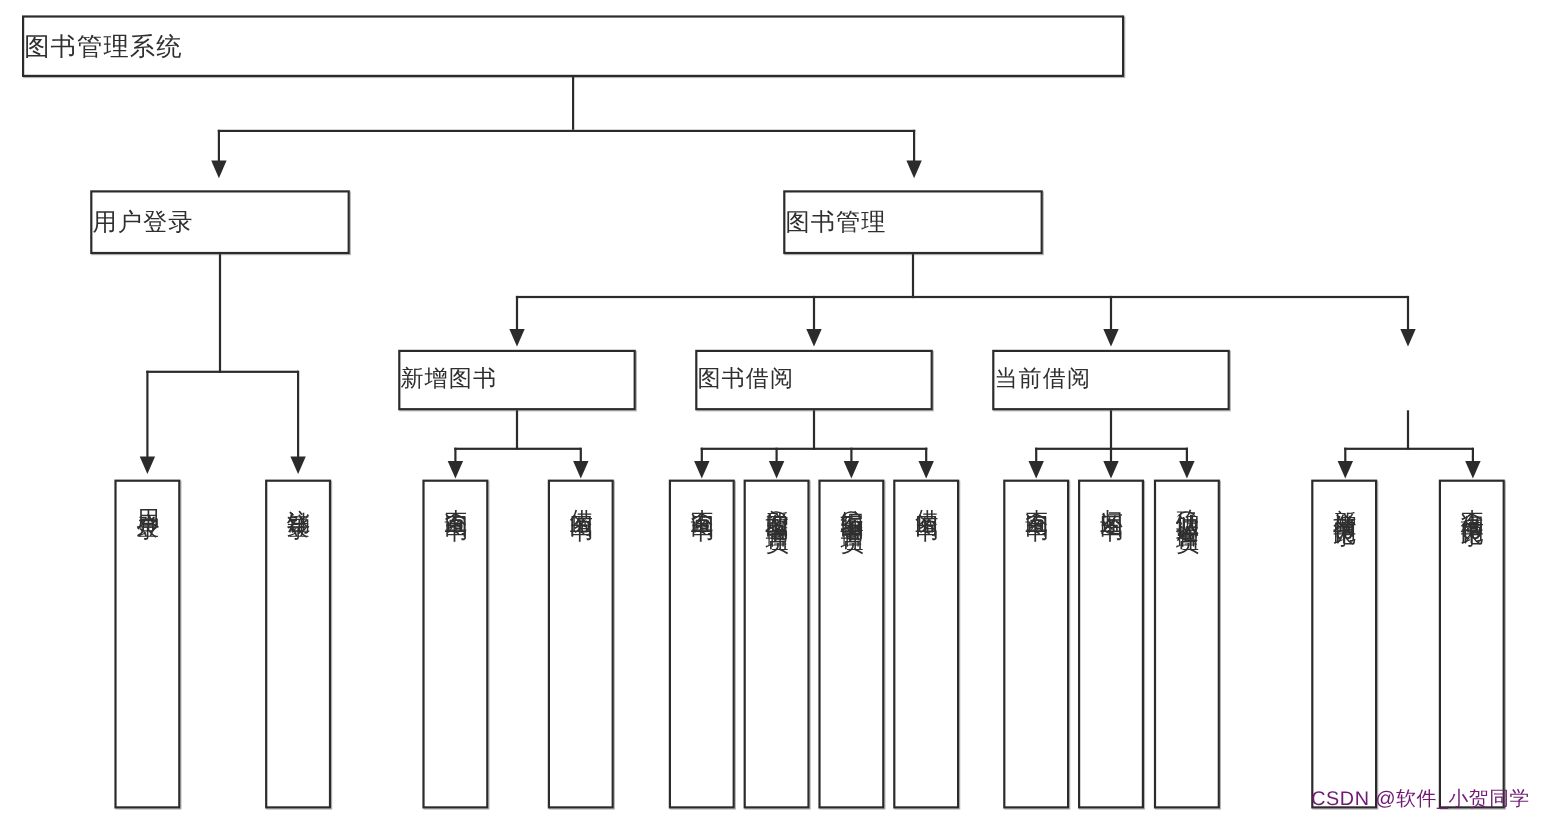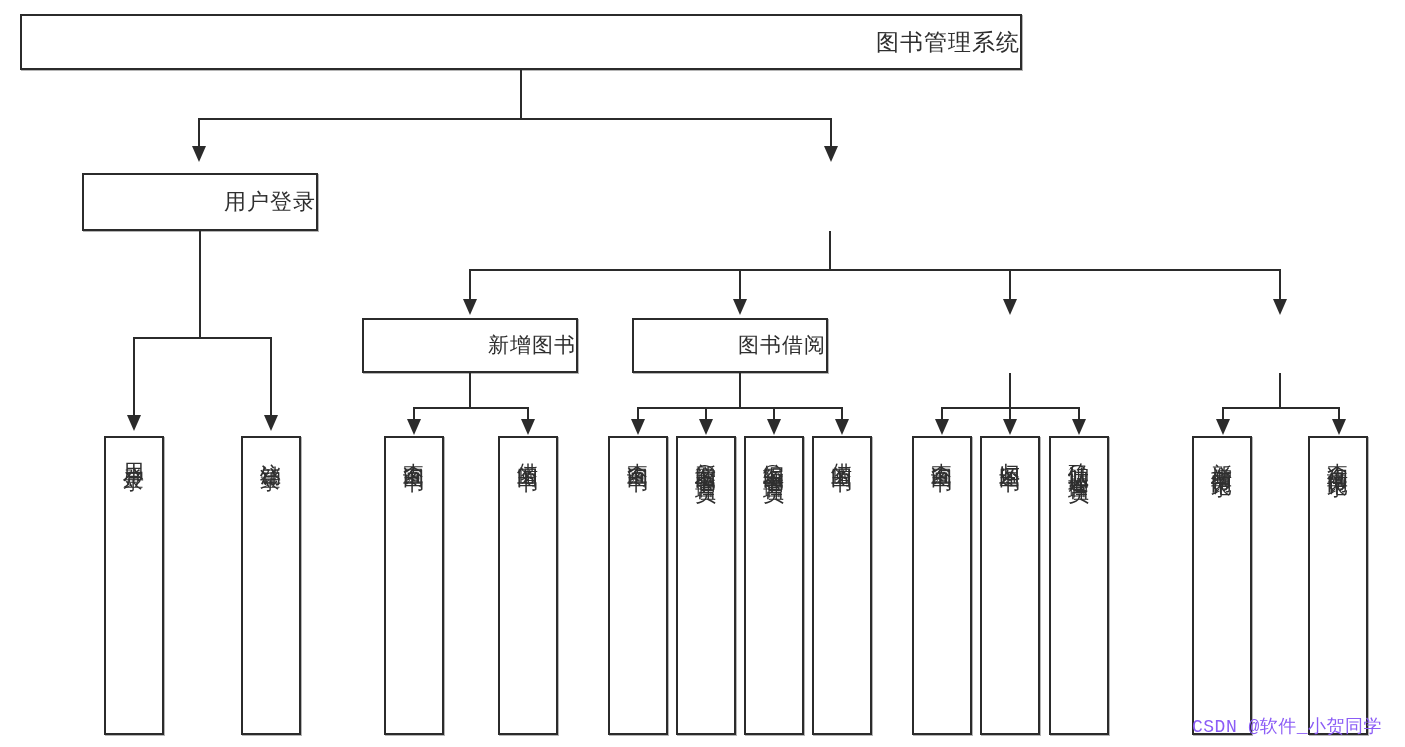--- a/index.html
+++ b/index.html
@@ -20,21 +20,21 @@
   }
   
   .node {
     position: absolute;
     box-sizing: border-box;
     background: #ffffff;
     border: 2px solid #2b2b2b;
     box-shadow: 1px 1px 0 rgba(120,120,120,0.55);
     display: flex;
     align-items: center;
-    justify-content: flex-end;
+    justify-content: flex-start;
   }
   .node .label {
     color: #2f2f2f;
     font-size: 22px;
     line-height: 1.15;
     letter-spacing: 1px;
     white-space: nowrap;
   }
   .node.root .label { font-size: 23px; }
   .node.lvl1 .label { font-size: 22px; }
@@ -68,46 +68,48 @@
     width: 0;
     height: 0;
     border-left: 7px solid transparent;
     border-right: 7px solid transparent;
     border-top: 16px solid #2b2b2b;
   }
 
   
   #watermark {
     position: absolute;
-    color: #8b5cf6;
+    color: #701a75;
     font-size: 18px;
     letter-spacing: 0.5px;
     white-space: nowrap;
     user-select: none;
-    font-family: Liberation Mono, monospace;
   }
 </style>
 </head>
 <body>
 
 <div id="canvas">
 
   <div class="node root" style="left:20px; top:14px; width:1002px; height:56px;">
     <span class="label">图书管理系统</span>
   </div>
 
   <div class="vline" style="left:520px; top:70px; width:2px; height:48px;"></div>
   <div class="hline" style="left:198px; top:118px; width:634px; height:2px;"></div>
   <div class="vline" style="left:198px; top:118px; width:2px; height:30px;"></div>
   <div class="arrow" style="left:192px; top:146px;"></div>
   <div class="vline" style="left:830px; top:118px; width:2px; height:30px;"></div>
   <div class="arrow" style="left:824px; top:146px;"></div>
 
   <div class="node lvl1" style="left:82px; top:173px; width:236px; height:58px;">
     <span class="label">用户登录</span>
+  </div>
+  <div class="node lvl1" style="left:712px; top:173px; width:236px; height:58px;">
+    <span class="label">图书管理</span>
   </div>
 
   <div class="vline" style="left:199px; top:231px; width:2px; height:108px;"></div>
   <div class="hline" style="left:133px; top:337px; width:138px; height:2px;"></div>
   <div class="vline" style="left:133px; top:337px; width:2px; height:80px;"></div>
   <div class="arrow" style="left:127px; top:415px;"></div>
   <div class="vline" style="left:270px; top:337px; width:2px; height:80px;"></div>
   <div class="arrow" style="left:264px; top:415px;"></div>
 
   <div class="vline" style="left:829px; top:231px; width:2px; height:40px;"></div>
@@ -117,22 +119,25 @@
   <div class="vline" style="left:739px; top:269px; width:2px; height:32px;"></div>
   <div class="arrow" style="left:733px; top:299px;"></div>
   <div class="vline" style="left:1009px; top:269px; width:2px; height:32px;"></div>
   <div class="arrow" style="left:1003px; top:299px;"></div>
   <div class="vline" style="left:1279px; top:269px; width:2px; height:32px;"></div>
   <div class="arrow" style="left:1273px; top:299px;"></div>
 
   <div class="node lvl2" style="left:362px; top:318px; width:216px; height:55px;">
     <span class="label">新增图书</span>
   </div>
-  <div class="node lvl2" style="left:632px; top:318px; width:196px; height:55px;">
+  <div class="node lvl2" style="left:632px; top:318px; width:216px; height:55px;">
     <span class="label">图书借阅</span>
+  </div>
+  <div class="node lvl2" style="left:902px; top:318px; width:216px; height:55px;">
+    <span class="label">当前借阅</span>
   </div>
 
   <div class="vline" style="left:469px; top:373px; width:2px; height:36px;"></div>
   <div class="hline" style="left:413px; top:407px; width:115px; height:2px;"></div>
   <div class="vline" style="left:413px; top:407px; width:2px; height:14px;"></div>
   <div class="arrow" style="left:407px; top:419px;"></div>
   <div class="vline" style="left:527px; top:407px; width:2px; height:14px;"></div>
   <div class="arrow" style="left:521px; top:419px;"></div>
 
   <div class="vline" style="left:739px; top:373px; width:2px; height:36px;"></div>

